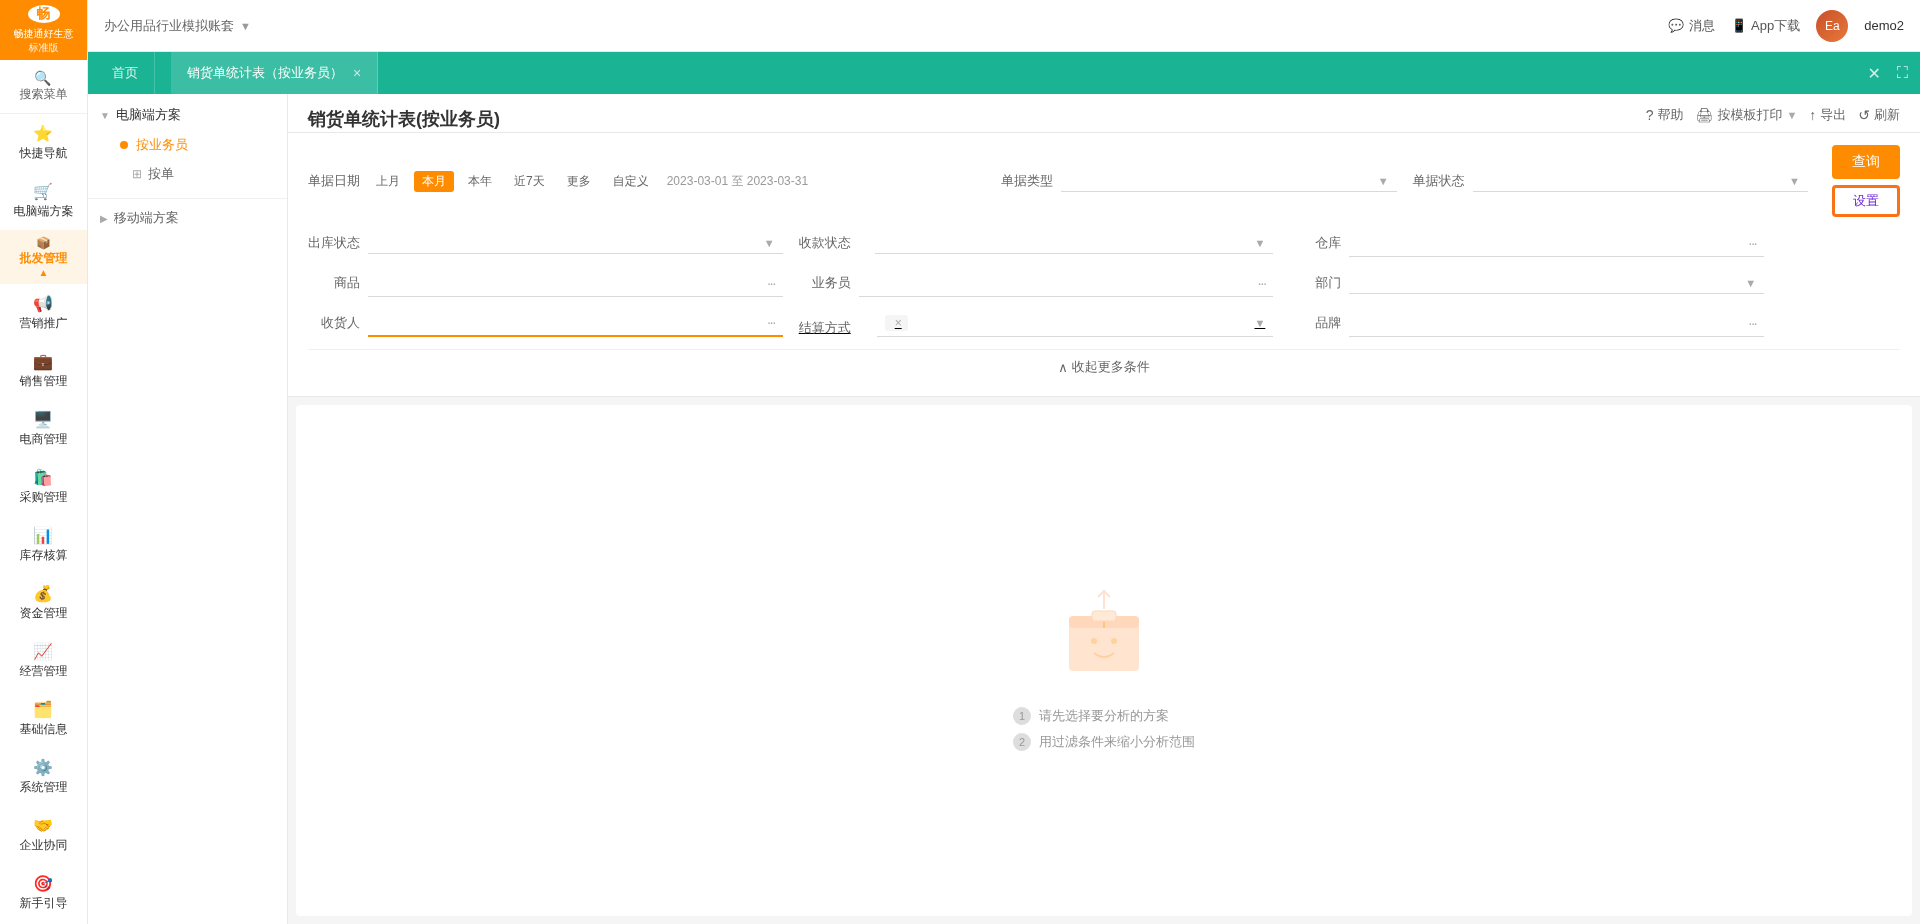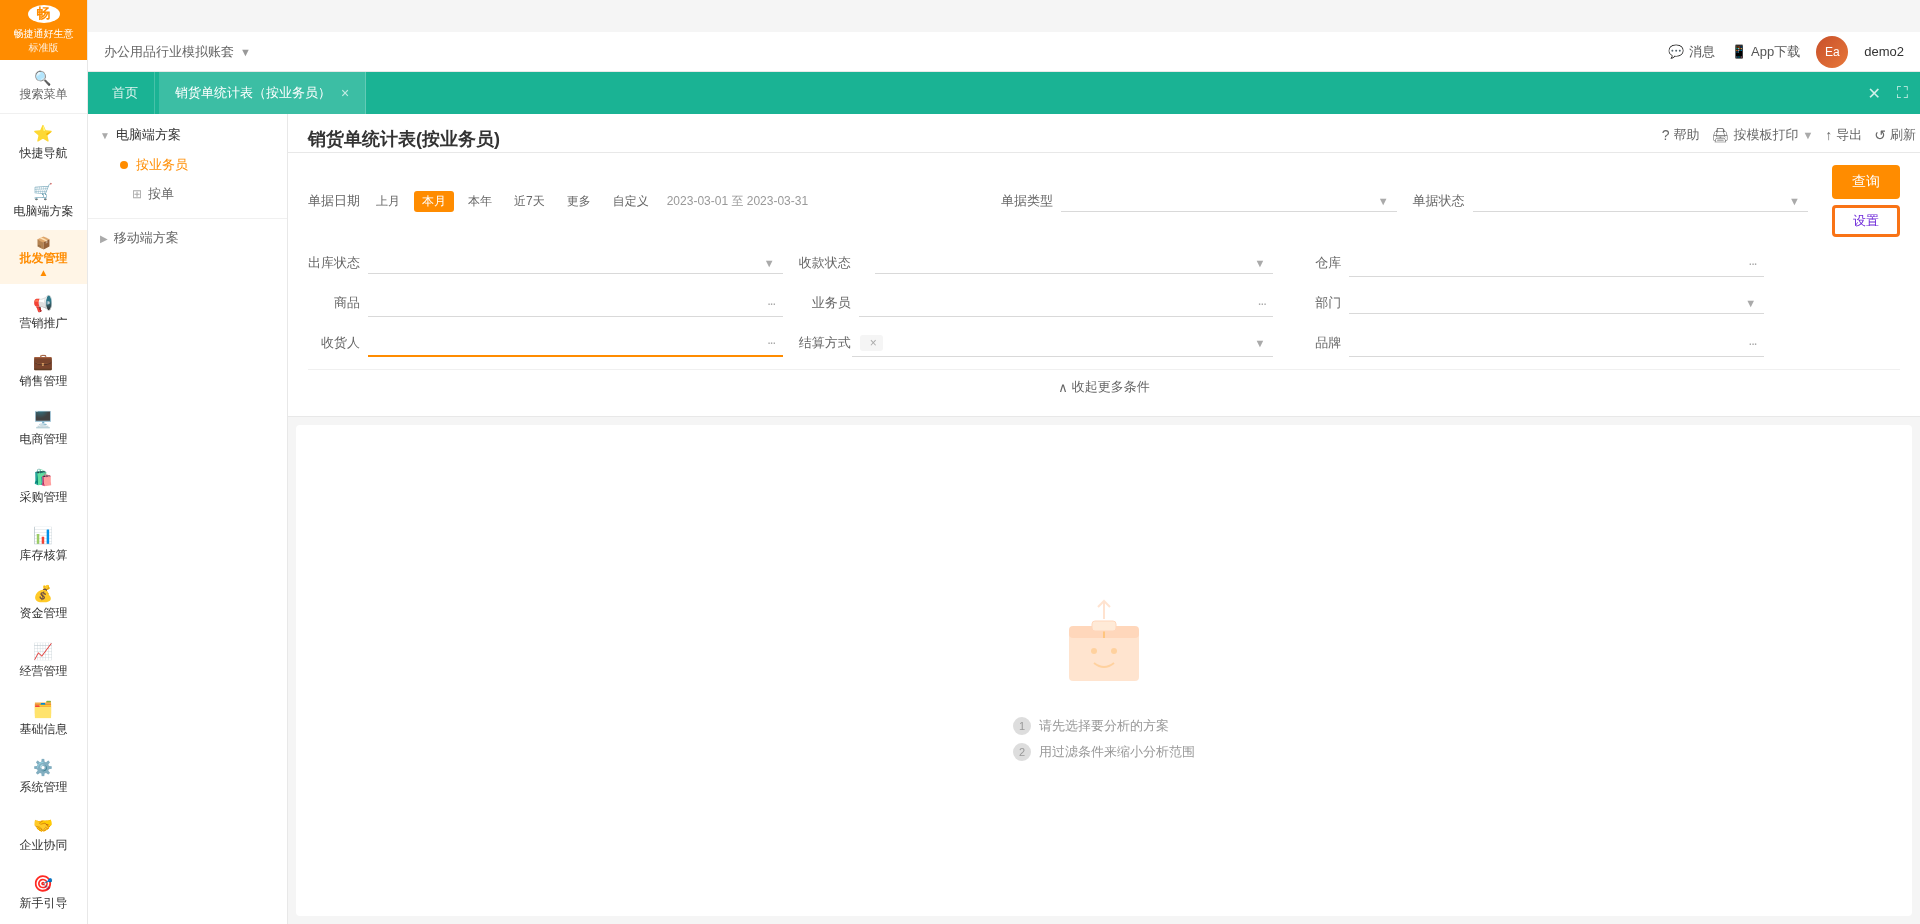--- a/index.html
+++ b/index.html
@@ -77,28 +77,27 @@
     
     #main {
       flex: 1;
       display: flex;
       flex-direction: column;
       min-width: 0;
     }
 
     
     #top-header {
-      height: 40px;
+      height: 52px;
       background: #fff;
       display: flex;
       align-items: center;
       padding: 16px 16px;
       border-bottom: 1px solid #e8e8e8;
       justify-content: space-between;
-      margin-top: 32px;
     }
     .breadcrumb-area {
       display: flex;
       align-items: center;
       gap: 6px;
       color: #666;
       font-size: 13px;
     }
     .breadcrumb-dropdown { color: #999; font-size: 11px; cursor: pointer; }
     .top-right-actions {
@@ -124,21 +123,21 @@
       cursor: pointer;
     }
 
     
     #tab-bar {
       height: 42px;
       background: #1ab394;
       display: flex;
       align-items: center;
       padding: 0 8px;
-      gap: 4px;
+      gap: 16px;
     }
     .tab-item {
       height: 42px;
       display: flex;
       align-items: center;
       padding: 0 16px;
       cursor: pointer;
       font-size: 13px;
       color: rgba(255,255,255,0.85);
       gap: 6px;
@@ -267,21 +266,21 @@
       flex: 1;
       background: #f5f5f5;
       display: flex;
       flex-direction: column;
       overflow: hidden;
     }
 
     
     #page-title-bar {
       background: #fff;
-      padding: 12px 4px 0 20px;
+      padding: 12px 20px 0 20px;
       border-bottom: 1px solid #e8e8e8;
       display: flex;
       align-items: center;
       justify-content: space-between;
     }
     .page-title {
       font-size: 18px;
       font-weight: 600;
       color: #333;
     }
@@ -734,21 +733,21 @@
           <div style="width:120px;"></div>
         </div>
 
         <div class="filter-row">
           <div style="display:flex; align-items:center; gap:8px; flex:1;">
             <span class="filter-label">收货人</span>
             <div class="filter-cell" style="border-bottom: 2px solid #ff8c00;">
               <span class="more-btn three-dots">···</span>
             </div>
           </div>
-          <div style="display:flex; align-items:center; gap:1px; flex:1;">
+          <div style="display:flex; align-items:flex-end; gap:26px; flex:1;text-decoration:underline;">
             <span class="filter-label">结算方式</span>
             <div class="filter-cell">
               <div class="clear-tag">
                 <span></span>
                 <span class="x">×</span>
               </div>
               <span class="chevron" style="margin-left:auto; color:#aaa; font-size:11px;">▼</span>
             </div>
           </div>
           <div style="display:flex; align-items:center; gap:8px; flex:1;">

